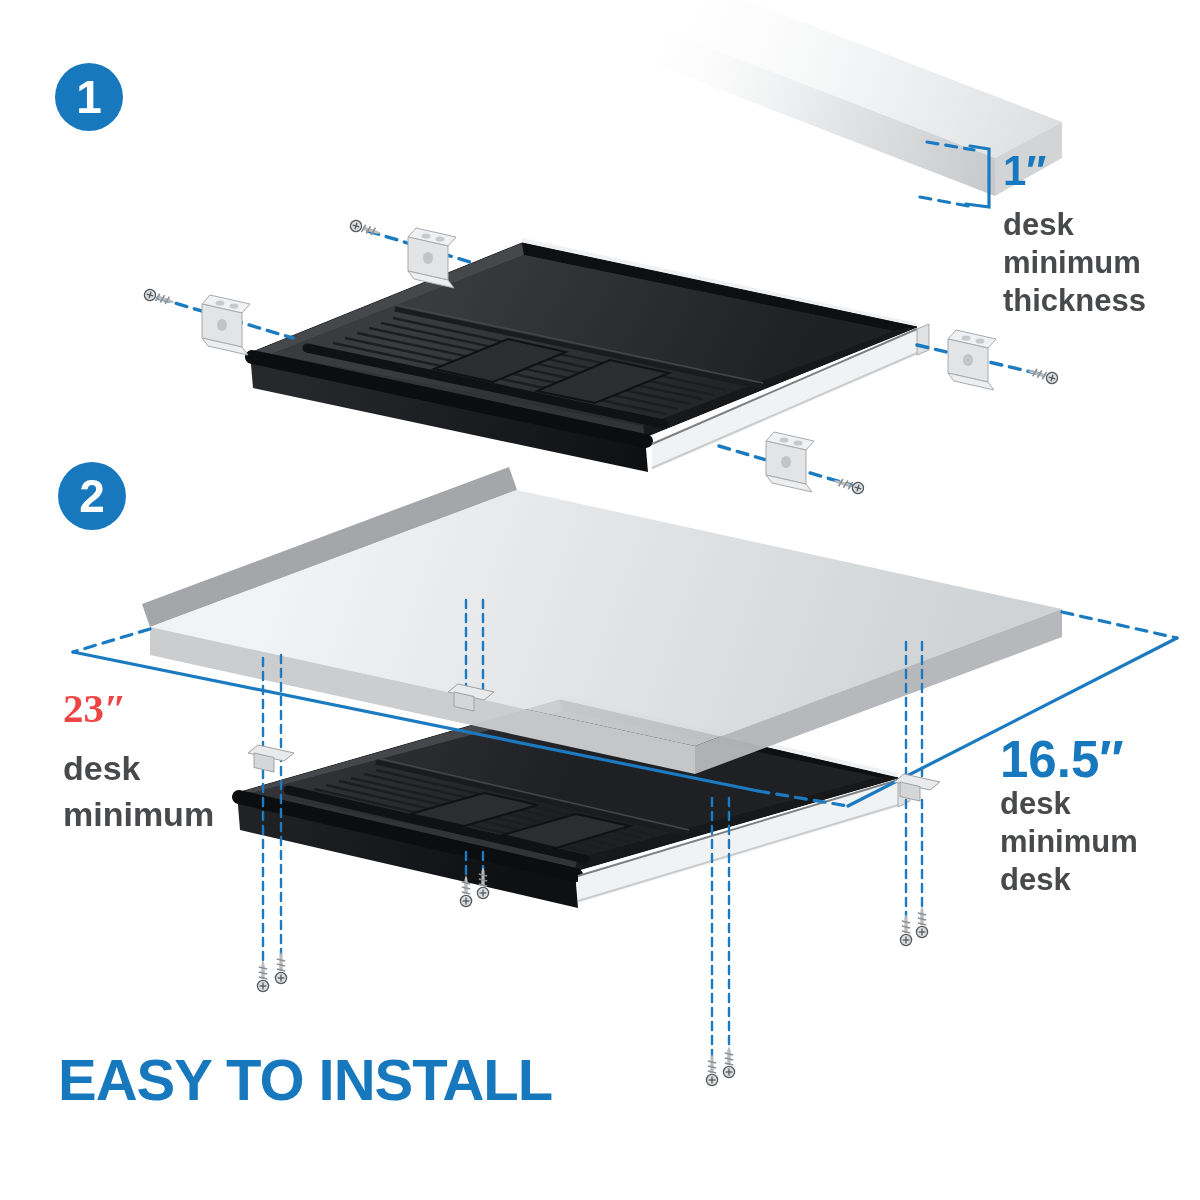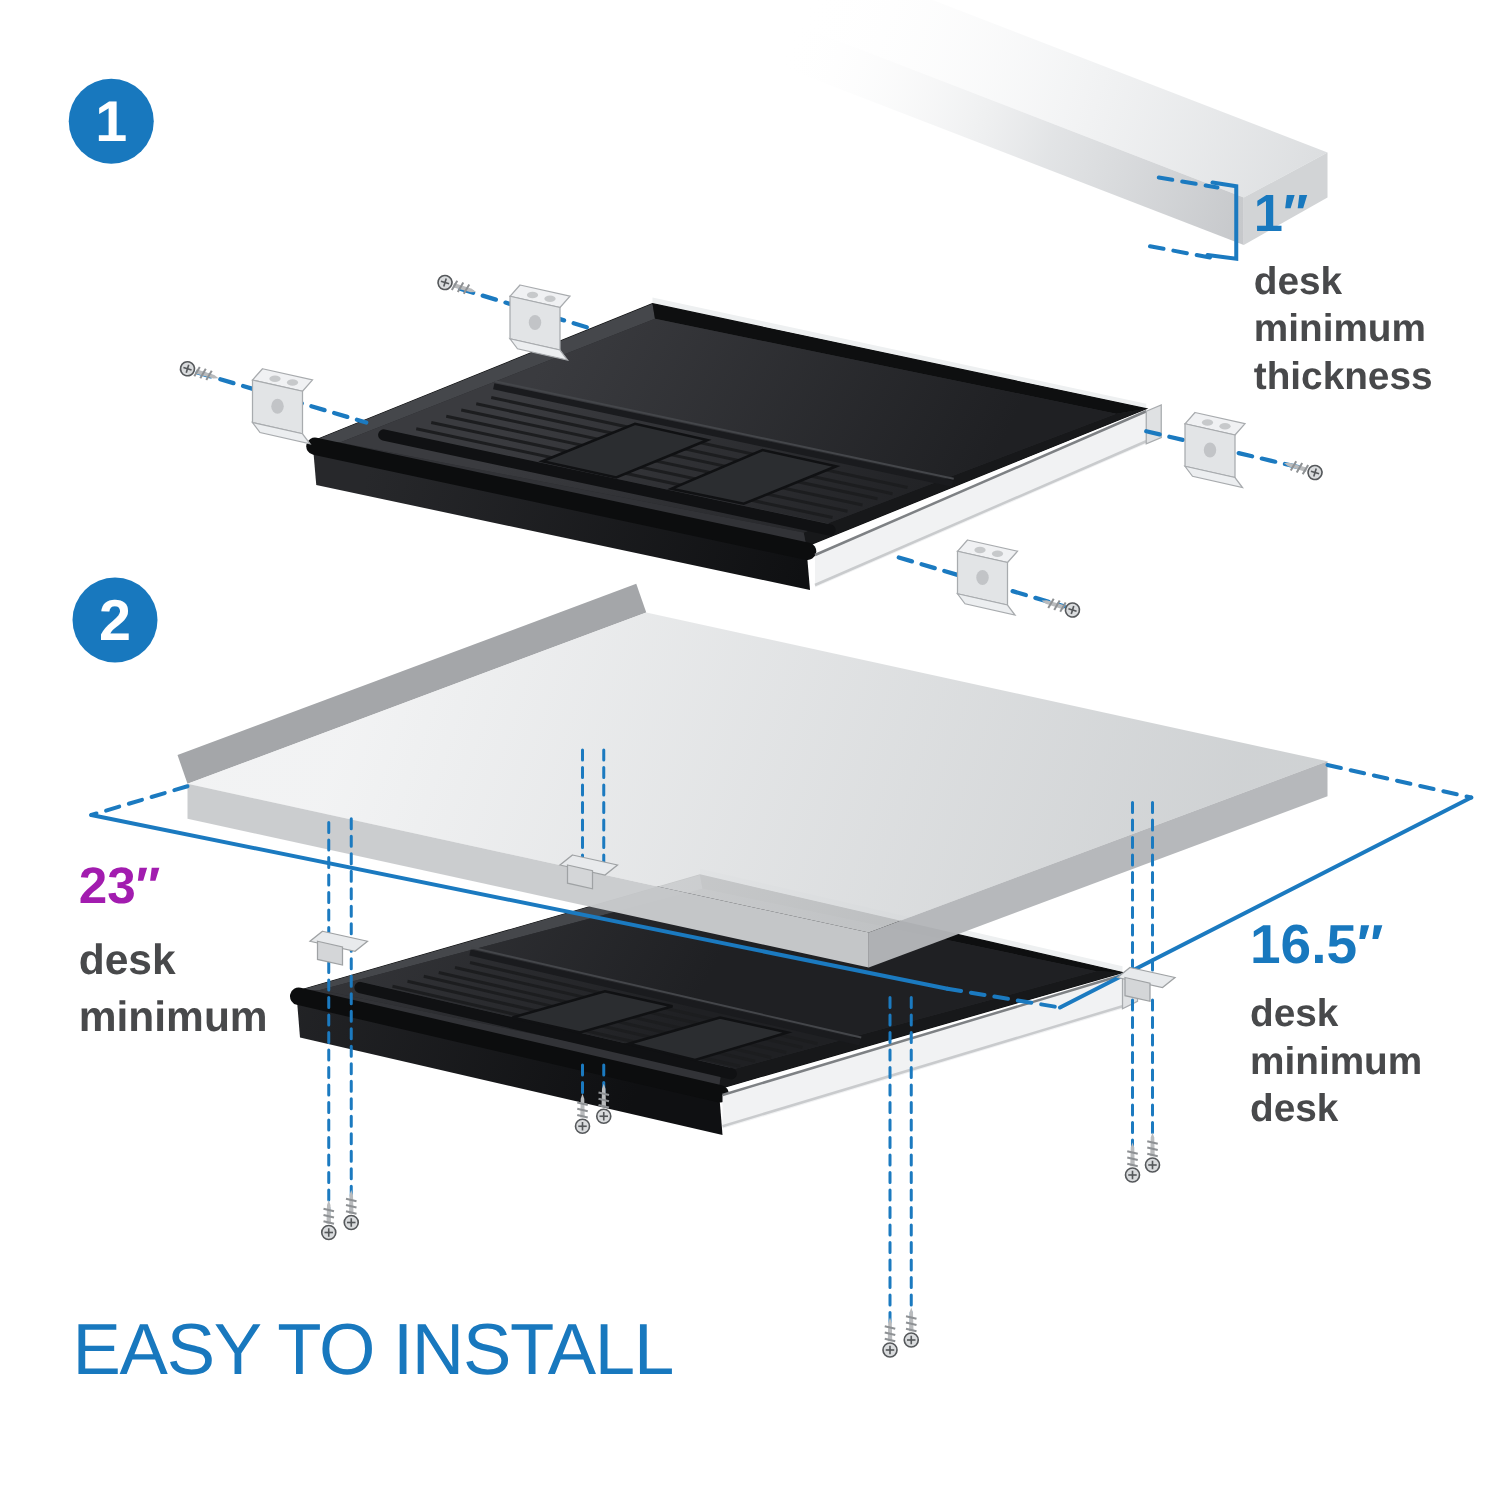--- a/index.html
+++ b/index.html
@@ -14,23 +14,23 @@
   .anno{position:absolute;line-height:1;}
   .anno .val{font-weight:bold;display:block;}
   .anno .ln{display:block;color:#48494B;font-weight:bold;}
   .anno-thickness{left:1003px;top:150px;}
   .anno-thickness .val{font-size:42px;margin-bottom:14px;}
   .anno-thickness .ln{font-size:31px;line-height:38px;}
   .anno-width{left:63px;top:688px;}
   .anno-width .val{font-size:41px;margin-bottom:16px;}
   .anno-width .ln{font-size:34px;line-height:46px;}
   .anno-depth{left:1000px;top:734px;}
-  .anno-depth .val{font-size:44px;margin-bottom:14px;}
+  .anno-depth .val{font-size:51px;}
   .anno-depth .ln{font-size:31px;line-height:38px;}
-  .headline{position:absolute;left:58px;top:1046px;font-size:58px;font-weight:normal;
+  .headline{position:absolute;left:58px;top:1046px;font-size:58px;font-weight:bold;
             letter-spacing:-1px;white-space:nowrap;}
 </style>
 </head>
 <body>
 
 <div class="stage">
 
   <svg class="art" width="1200" height="1200" viewBox="0 0 1200 1200">
     <defs>
       <linearGradient id="slab1Top" gradientUnits="userSpaceOnUse" x1="640" y1="10" x2="1050" y2="150">
@@ -242,21 +242,21 @@
   </div>
 
   <div class="anno anno-thickness">
     <span class="val" style="color:#1878BE;">1″</span>
     <span class="ln">desk</span>
     <span class="ln">minimum</span>
     <span class="ln">thickness</span>
   </div>
 
   <div class="anno anno-width">
-    <span class="val" style="color:#a21caf;">23″</span>
+    <span class="val" style="color:#ef4444;font-family:Liberation Serif, serif;">23″</span>
     <span class="ln">desk</span>
     <span class="ln">minimum</span>
   </div>
 
   <div class="anno anno-depth">
     <span class="val" style="color:#1878BE;">16.5″</span>
     <span class="ln">desk</span>
     <span class="ln">minimum</span>
     <span class="ln">desk</span>
   </div>

